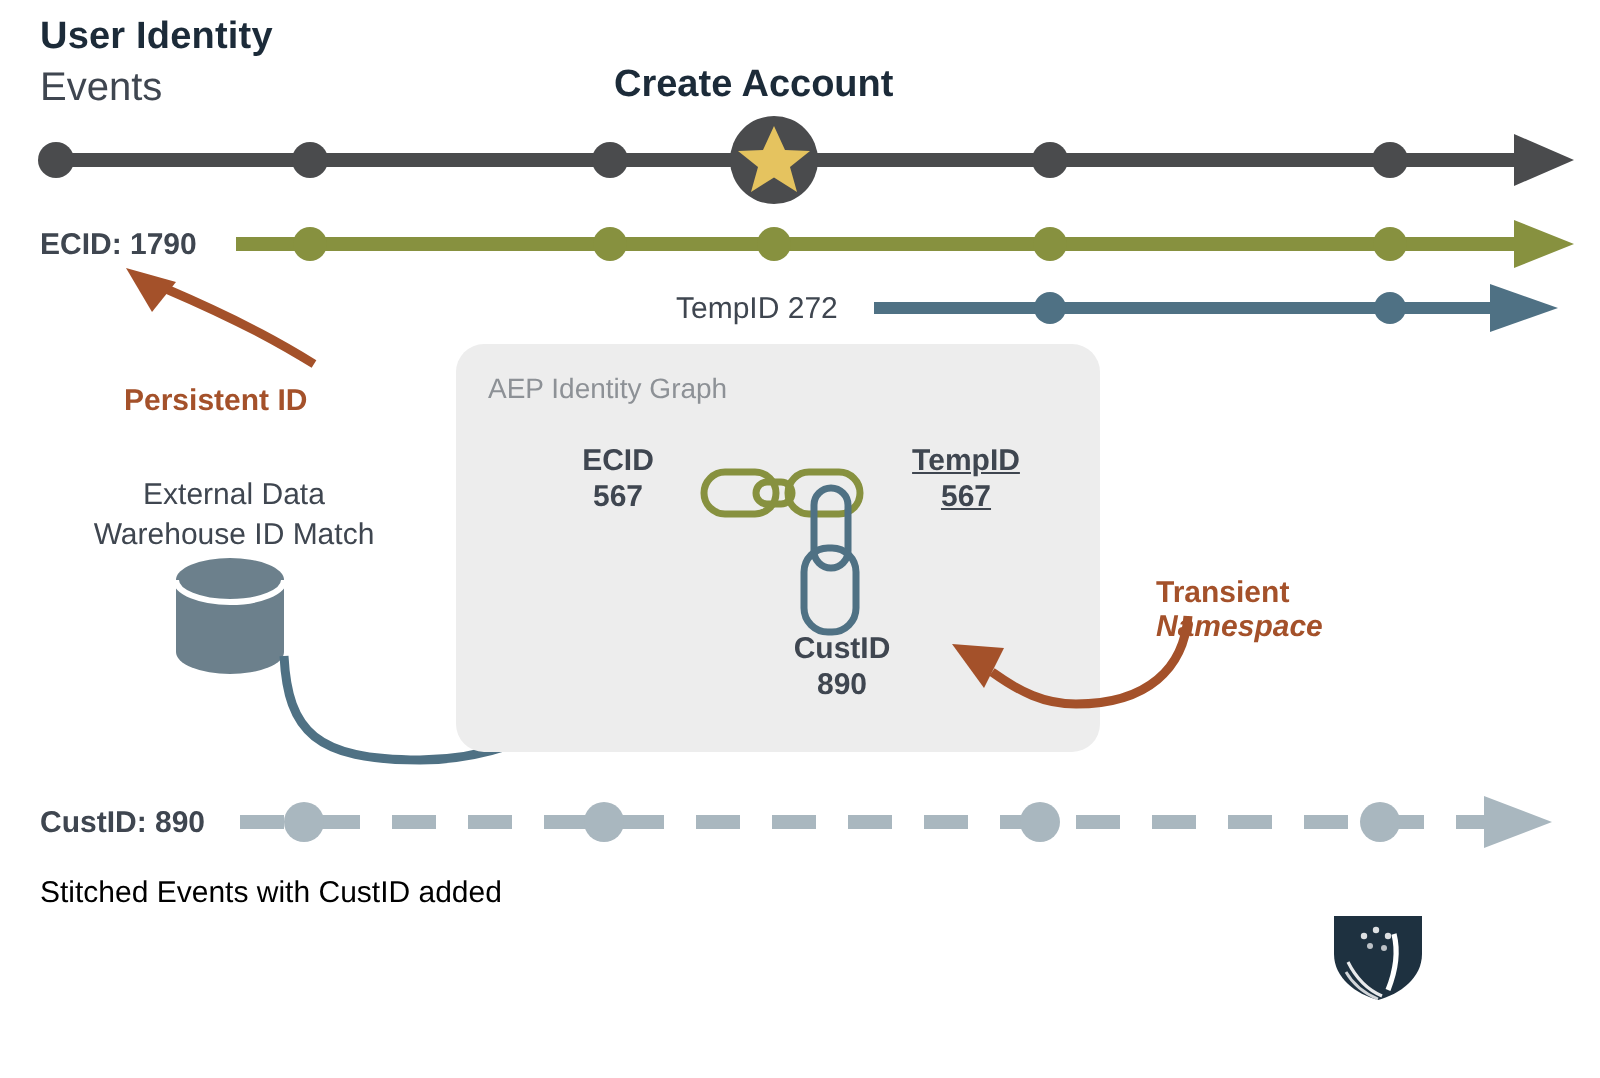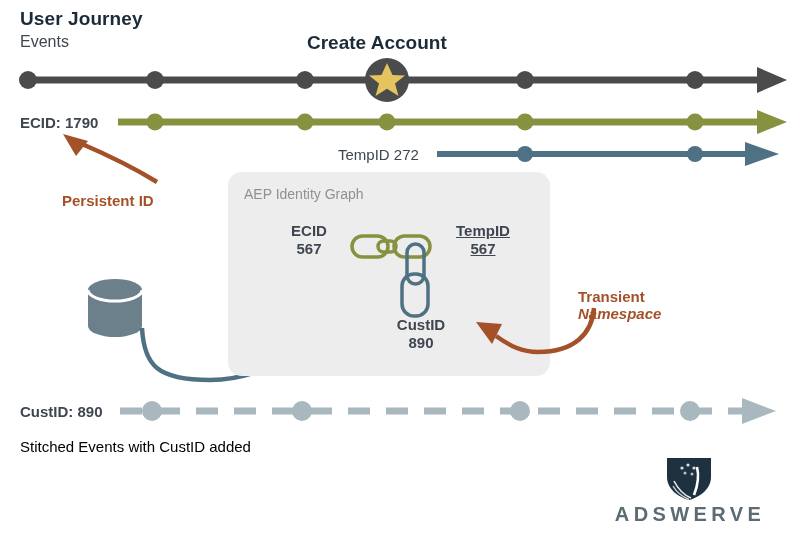--- a/index.html
+++ b/index.html
@@ -6,21 +6,21 @@
   body{
     width:800px;height:539px;background:#ffffff;
     font-family:"Liberation Sans", sans-serif;
     color:#3a3f45;overflow:hidden;position:relative;
   }
   .canvas{position:absolute;inset:0;}
   .abs{position:absolute;}
 
   
   .t-title{font-size:19px;font-weight:bold;color:#1c2b39;letter-spacing:.1px;}
-  .t-sub{font-size:16px;font-weight:normal;color:#3f4650;}
+  .t-sub{font-size:20px;font-weight:normal;color:#3f4650;}
   .t-event{font-size:19px;font-weight:bold;color:#1c2b39;}
   .t-rowlabel{font-size:15px;font-weight:bold;color:#3f4650;}
   .t-plain{font-size:15px;font-weight:normal;color:#3f4650;}
   .t-accent{font-size:15px;font-weight:bold;color:#a4512a;}
   .t-accent-i{font-size:15px;font-weight:bold;font-style:italic;color:#a4512a;}
   .t-panel{font-size:14px;color:#8d9196;font-weight:normal;}
   .t-node{font-size:15px;font-weight:bold;color:#3f4650;text-align:center;line-height:18px;}
   .t-warehouse{font-size:15px;color:#3f4650;text-align:center;line-height:20px;}
   .t-bottomnote{font-size:15px;color:#000000;}
 
@@ -37,21 +37,21 @@
     position:absolute;left:0;top:48px;width:172px;text-align:center;
     font-size:20px;font-weight:bold;letter-spacing:4.4px;color:#5d6b73;
   }
   svg{display:block;overflow:visible;}
 </style>
 </head>
 <body>
 
 <div class="canvas">
 
-  <div class="abs t-title" style="left:20px;top:8px;">User Journey</div>
+  <div class="abs t-title" style="left:20px;top:8px;">User Identity</div>
   <div class="abs t-sub" style="left:20px;top:33px;">Events</div>
 
   <div class="abs t-event" style="left:307px;top:32px;">Create Account</div>
 
   <svg class="abs" style="left:0;top:56px;" width="800" height="48">
     <line x1="20" y1="24" x2="762" y2="24" stroke="#4a4b4d" stroke-width="7"></line>
     <polygon points="757,11 787,24 757,37" fill="#4a4b4d"></polygon>
     <circle cx="28" cy="24" r="9" fill="#4a4b4d"></circle>
     <circle cx="155" cy="24" r="9" fill="#4a4b4d"></circle>
     <circle cx="305" cy="24" r="9" fill="#4a4b4d"></circle>
@@ -80,20 +80,24 @@
     <circle cx="525" cy="16" r="8" fill="#4f7184"></circle>
     <circle cx="695" cy="16" r="8" fill="#4f7184"></circle>
   </svg>
 
   <svg class="abs" style="left:52px;top:130px;" width="110" height="56">
     <path d="M105,52 C92,44 72,32 30,14" stroke="#a4512a" stroke-width="4.5" fill="none"></path>
     <polygon points="11,4 36,11 24,26" fill="#a4512a"></polygon>
   </svg>
   <div class="abs t-accent" style="left:62px;top:192px;">Persistent ID</div>
 
+  <div class="abs t-warehouse" style="left:22px;top:238px;width:190px;">
+    <div>External Data</div>
+    <div>Warehouse ID Match</div>
+  </div>
   <svg class="abs" style="left:80px;top:274px;" width="78" height="72">
     <path d="M8,16 L8,52 A27,11 0 0 0 62,52 L62,16 Z" fill="#6c808c"></path>
     <ellipse cx="35" cy="16" rx="27" ry="11" fill="#6c808c"></ellipse>
     <path d="M8,16 A27,11 0 0 0 62,16" fill="none" stroke="#ffffff" stroke-width="3"></path>
   </svg>
 
   <svg class="abs" style="left:100px;top:280px;" width="330" height="120">
     <path d="M42,48 C44,86 58,100 110,100 C168,100 200,66 262,40" stroke="#4f7184" stroke-width="4.5" fill="none"></path>
     <polygon points="253,26 288,35 256,52" fill="#4f7184"></polygon>
   </svg>
@@ -151,16 +155,15 @@
       <path d="M3,3 L47,3 L47,22 C47,34 36,42 25,45 C14,42 3,34 3,22 Z" fill="#1e3140"></path>
       <circle cx="18" cy="13" r="1.6" fill="#ffffff" opacity=".85"></circle>
       <circle cx="24" cy="10" r="1.6" fill="#ffffff" opacity=".85"></circle>
       <circle cx="30" cy="13" r="1.6" fill="#ffffff" opacity=".85"></circle>
       <circle cx="21" cy="18" r="1.5" fill="#ffffff" opacity=".7"></circle>
       <circle cx="28" cy="19" r="1.5" fill="#ffffff" opacity=".7"></circle>
       <path d="M33,12 C35,20 34,30 30,40" stroke="#ffffff" stroke-width="2.6" fill="none"></path>
       <path d="M10,26 C14,34 20,40 27,43" stroke="#ffffff" stroke-width="1.6" fill="none" opacity=".9"></path>
       <path d="M9,31 C13,38 19,42 25,44.5" stroke="#ffffff" stroke-width="1.4" fill="none" opacity=".8"></path>
     </svg>
-    <div class="logo-word">ADSWERVE</div>
   </div>
 
 </div>
 
 </body></html>

